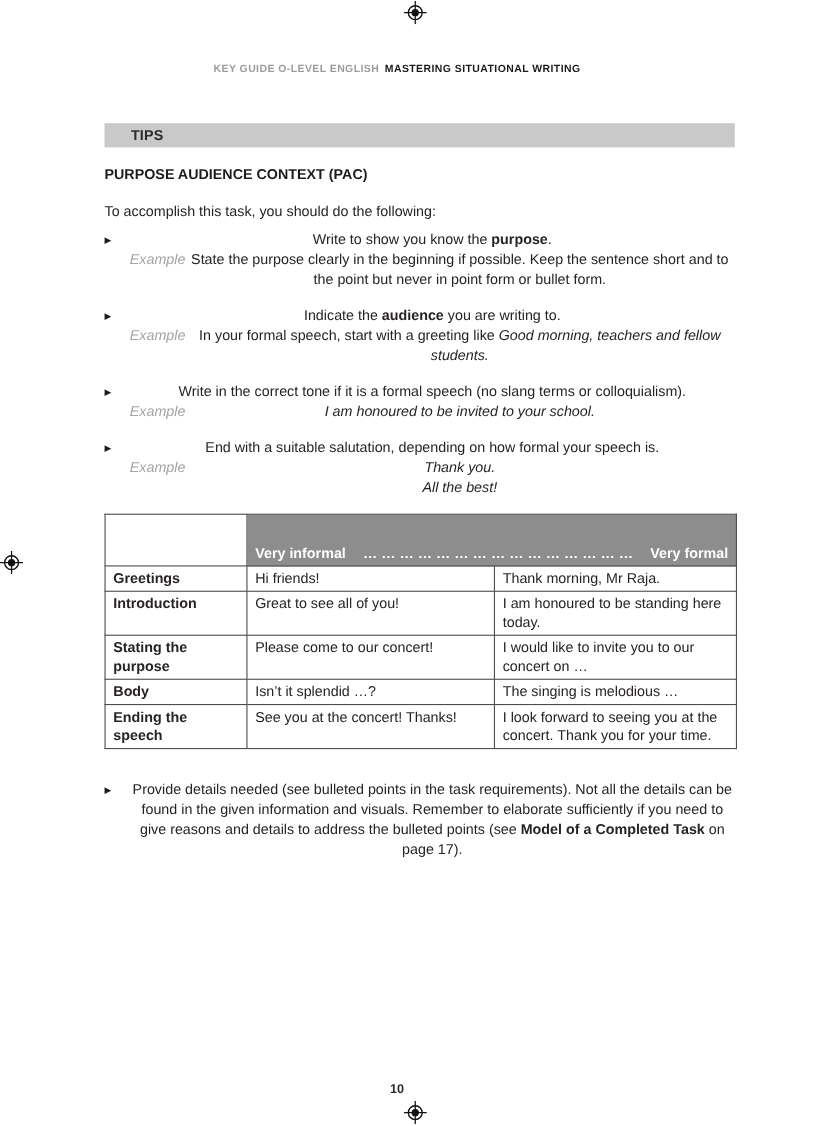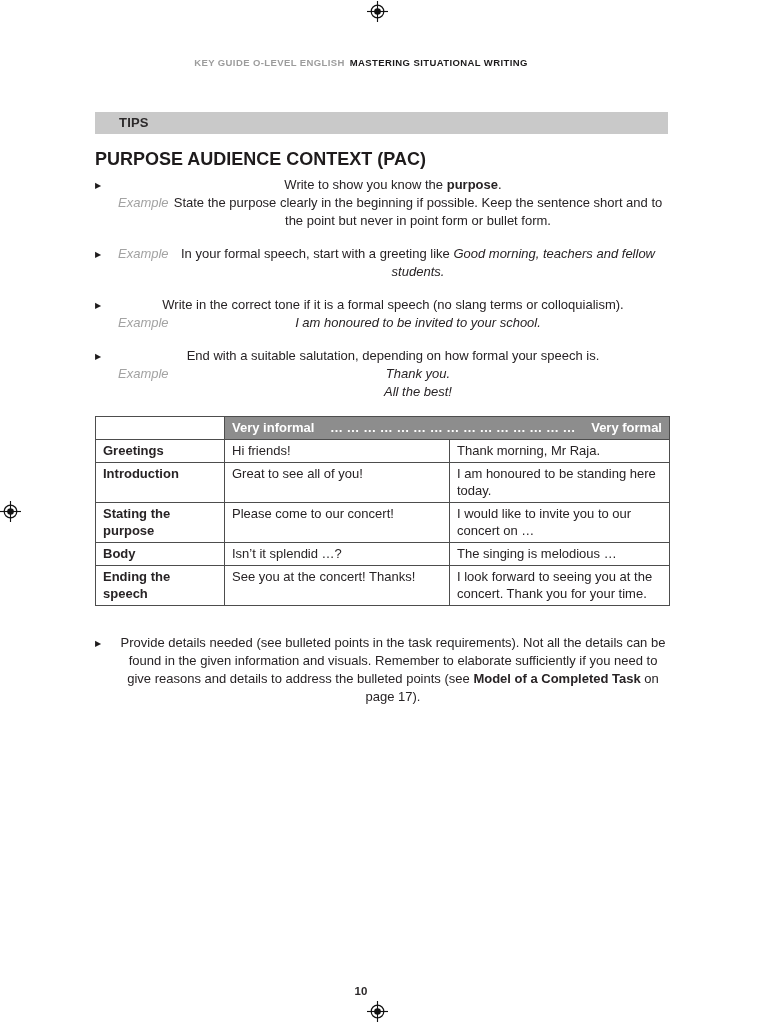--- a/index.html
+++ b/index.html
@@ -24,21 +24,21 @@
   .book-header .title  { color:#1c1a1b; }
 
   .content { position:absolute; left:95px; top:112px; width:573px; }
 
   .tips-bar {
     width:100%; height:22px; background:#c9c9c9;
     font-weight:bold; font-size:13px; line-height:22px;
     padding-left:24px; color:#2d2a2b; letter-spacing:0.2px;
   }
   .section-title {
-    margin-top:16px; font-weight:bold; font-size:18px; line-height:18px;
+    margin-top:16px; font-weight:bold; font-size:13px; line-height:18px;
     color:#1e1b1c;
   }
   .intro { margin-top:15px; }
 
   .bullet-list { margin-top:8px; }
   .bullet { display:flex; margin-bottom:15px; }
   .bullet.closing { margin-top:28px; margin-bottom:0; }
   .bullet-marker {
     width:23px; flex:none; font-size:8px; line-height:18px;
     color:#1e1b1c; padding-top:1px;
@@ -55,21 +55,21 @@
     width:574px; font-size:13px;
   }
   table.formality td {
     border:1px solid #4d4d4d; vertical-align:top;
     padding:2px 7px 3px 7px; line-height:17px;
   }
   td.corner { background:#ffffff; }
   td.ghead {
     background:#8d8d8d; color:#ffffff; font-weight:bold; padding:2px 8px 3px 8px;
   }
-  .ghead-flex { display:flex; justify-content:flex-end; align-items:baseline; }
+  .ghead-flex { display:flex; justify-content:flex-end; align-items:baseline;margin-top:24px; }
   .ghead-flex .dots {
     flex:1; overflow:hidden; white-space:nowrap; margin:0 6px; text-align:center;
   }
   td.rowlabel { font-weight:bold; }
 
   .page-number {
     position:absolute; top:954px; left:0; width:100%;
     text-align:center; font-size:11.5px; font-weight:bold; color:#2d2a2b;margin-top:28px;
   }
 </style>
@@ -114,39 +114,41 @@
   <div class="book-header">
     <span class="series">KEY GUIDE O-LEVEL ENGLISH</span><span class="title">MASTERING SITUATIONAL WRITING</span>
   </div>
 
   <div class="content">
 
     <div class="tips-bar">TIPS</div>
 
     <div class="section-title">PURPOSE AUDIENCE CONTEXT (PAC)</div>
 
+    <div class="intro">To accomplish this task, you should do the following:</div>
 
     <div class="bullet-list">
 
       <div class="bullet">
         <span class="bullet-marker">▶</span>
         <div class="bullet-content">
           <div><span>Write to show you know the </span><span style="font-weight: bold;">purpose</span><span>.</span></div>
           <div class="example-row">
             <span class="example-label">Example</span>
             <div class="example-body">
               <div><span>State the purpose clearly in the beginning if possible. Keep the sentence short and to the point but never in point form or bullet form.</span></div>
             </div>
           </div>
         </div>
       </div>
 
       <div class="bullet">
         <span class="bullet-marker">▶</span>
         <div class="bullet-content">
+          <div><span>Indicate the </span><span style="font-weight: bold;">audience</span><span> you are writing to.</span></div>
           <div class="example-row">
             <span class="example-label">Example</span>
             <div class="example-body">
               <div><span>In your formal speech, start with a greeting like </span><span style="font-style: italic;">Good morning, teachers and fellow students.</span></div>
             </div>
           </div>
         </div>
       </div>
 
       <div class="bullet">

